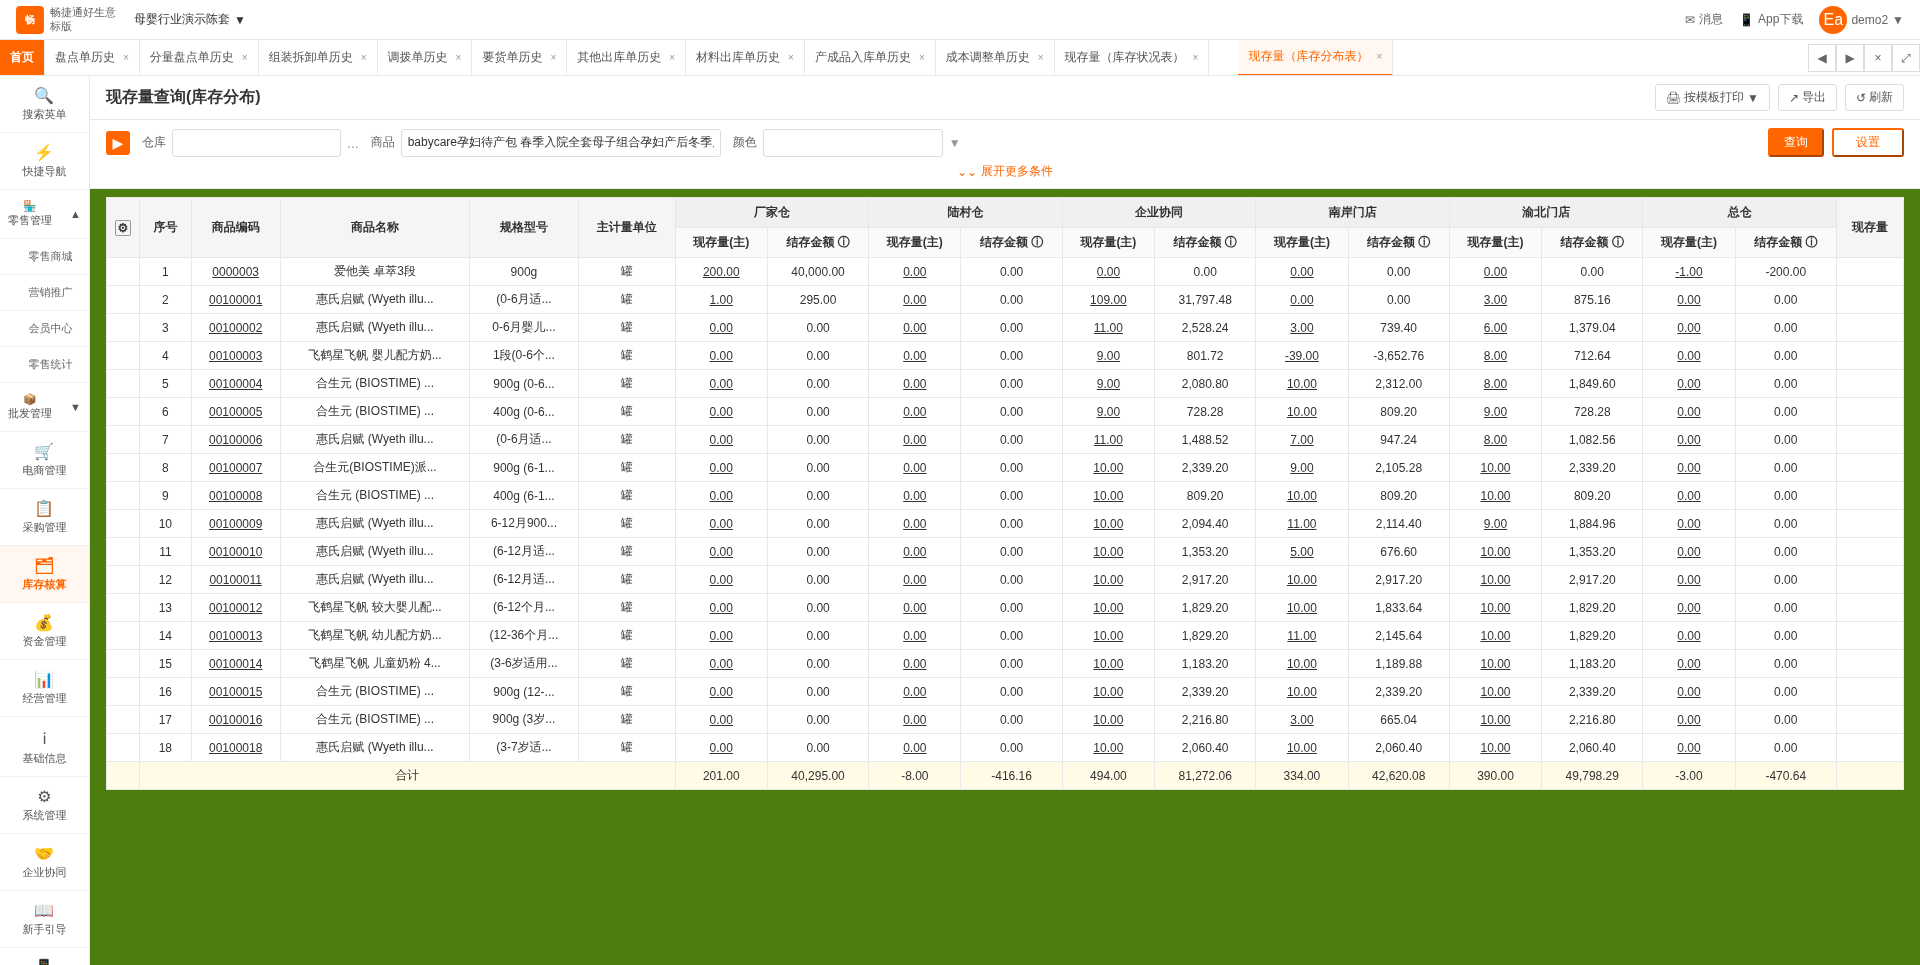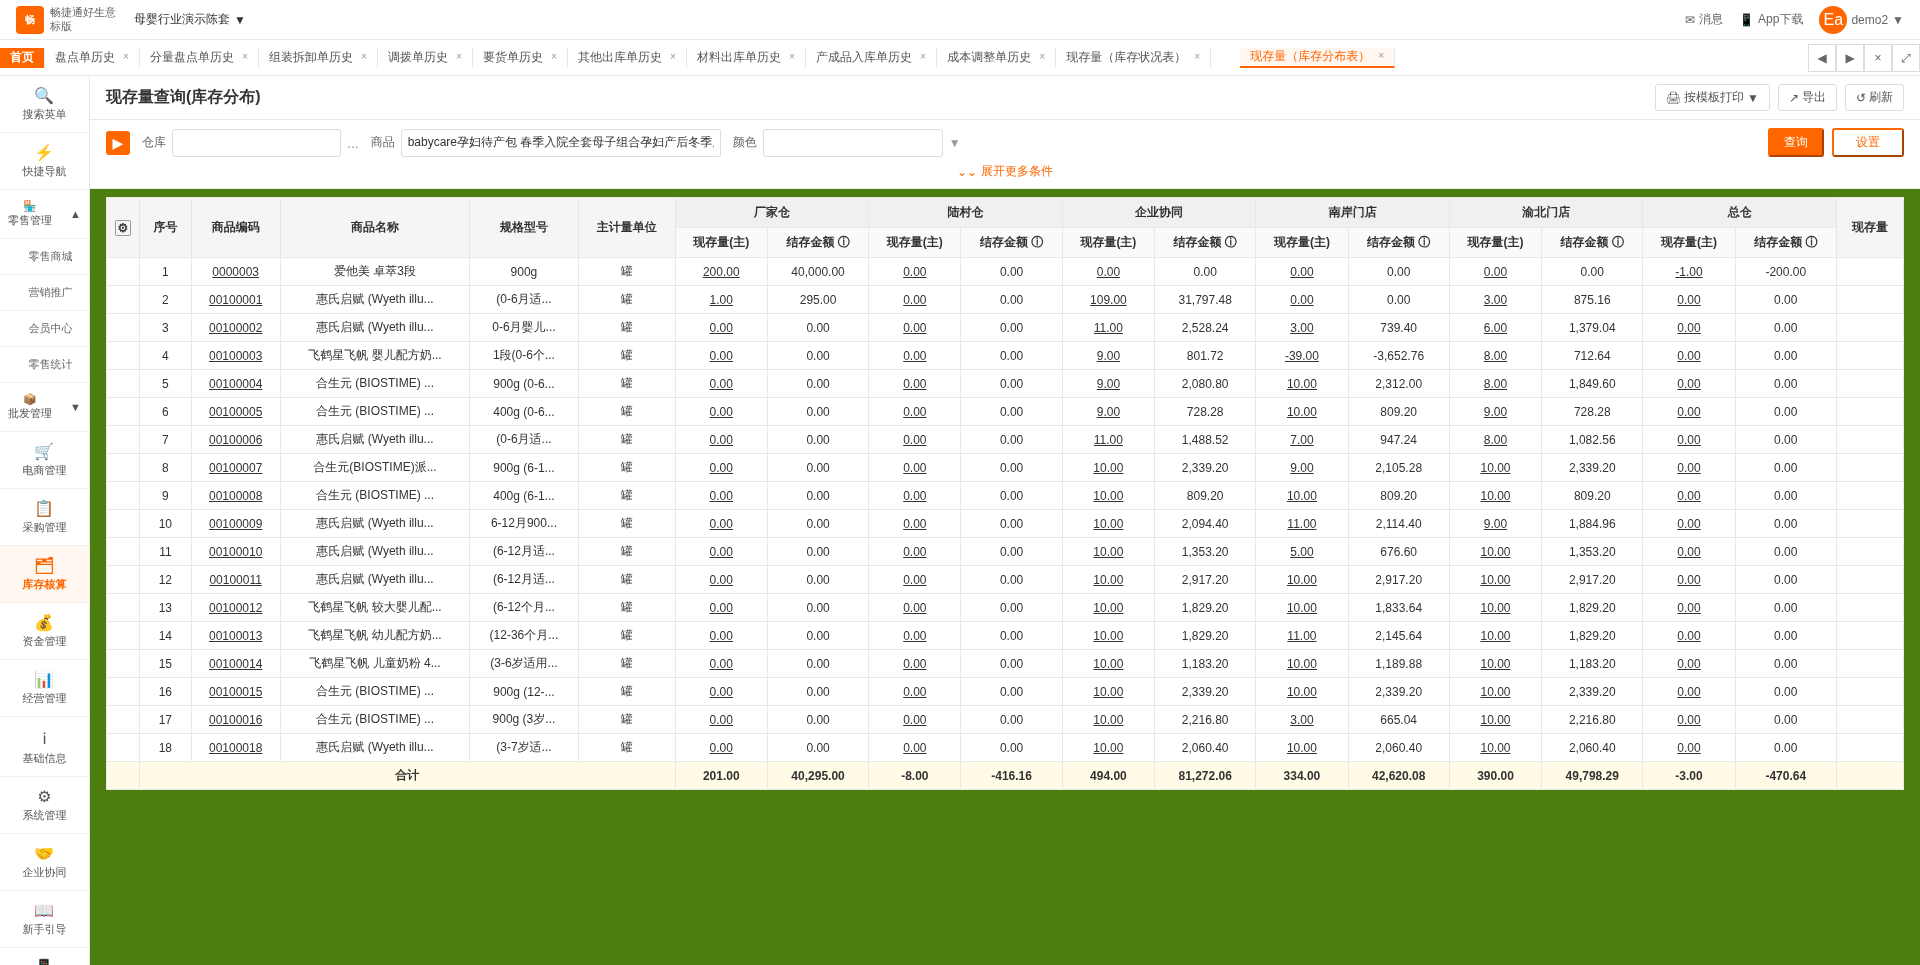--- a/index.html
+++ b/index.html
@@ -45,30 +45,29 @@
     
     .nav-tabs {
       background: #fff;
       border-bottom: 1px solid #e8e8e8;
       display: flex;
       align-items: center;
       height: 36px;
       overflow: hidden;
     }
     .nav-tab {
-      height: 20px;
+      height: 36px;
       padding: 8px 10px;
       display: flex; align-items: center; gap: 4px;
       font-size: 12px;
       border-right: 1px solid #e8e8e8;
       cursor: pointer;
       white-space: nowrap;
       color: #555;
       flex-shrink: 0;
-      font-family: Liberation Mono, monospace;
     }
     .nav-tab.active {
       background: #fff7f0;
       color: #ff6600;
       border-bottom: 2px solid #ff6600;
       margin-left: 29px;
     }
     .nav-tab.home {
       background: #ff6600;
       color: #fff;
@@ -254,21 +253,21 @@
     }
     .data-table .group-header th {
       background: #f5f5f5;
       font-weight: bold;
     }
     .col-settings { width: 30px; }
     .neg { color: #ff0000; }
     .link { color: #1890ff; text-decoration: underline; cursor: pointer; }
     .footer-row td {
       background: #fffbe6 !important;
-      font-weight: bold;
+      font-weight: normal;
     }
     .th-group {
       background: #f0f0f0 !important;
     }
     .settings-icon {
       width: 16px; height: 16px;
       display: inline-block;
       border: 1px solid #999;
       border-radius: 2px;
     }

